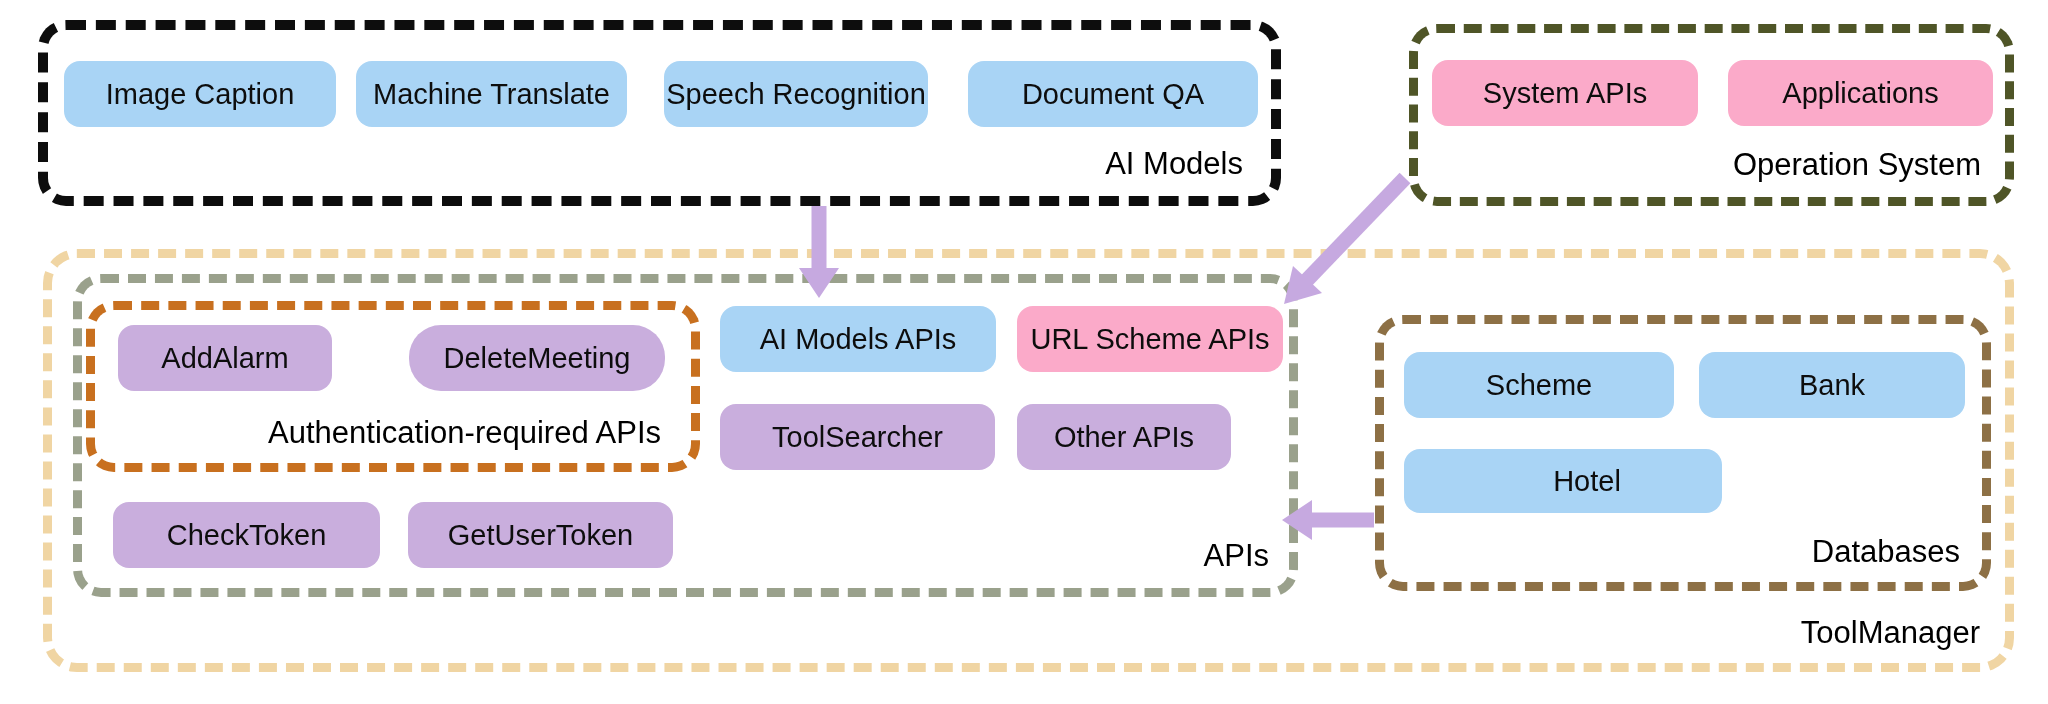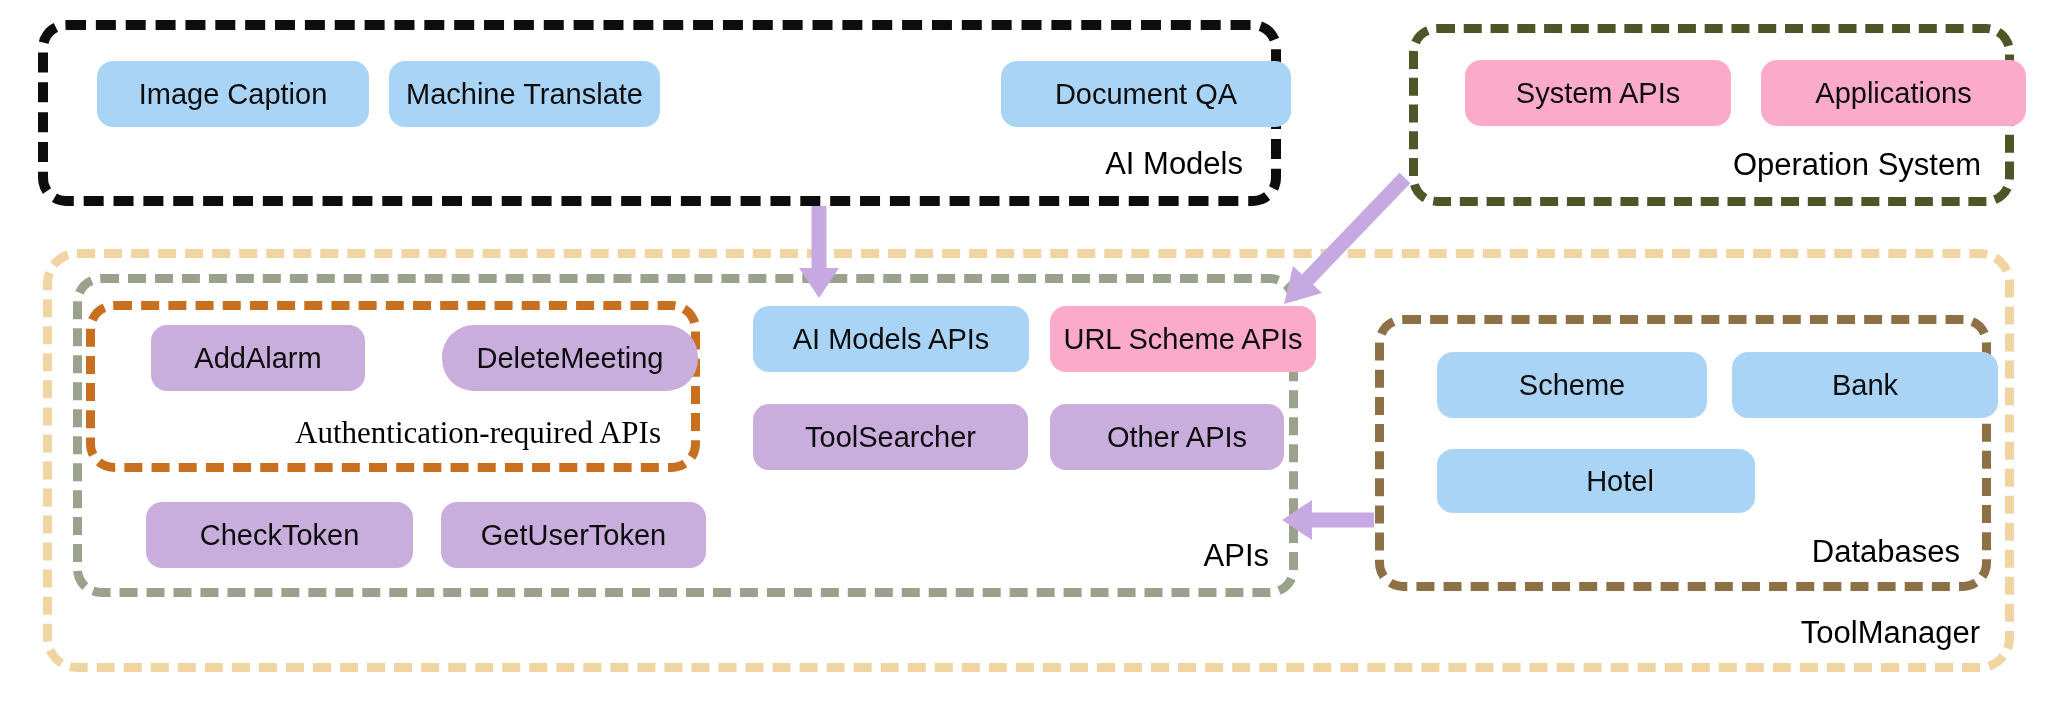--- a/index.html
+++ b/index.html
@@ -10,21 +10,21 @@
   .dashed-box { position:absolute; border-radius:28px; box-sizing:border-box; background:transparent; }
   .ai-models-box   { left:38px;  top:20px;  width:1243px; height:186px; border:10px dashed #0d0d0d; }
   .os-box          { left:1409px;top:24px;  width:605px;  height:182px; border:9px dashed #4f5527; }
   .toolmanager-box { left:43px;  top:249px; width:1971px; height:423px; border:9px dashed #f0d5a3; border-radius:34px; }
   .apis-box        { left:21px;  top:16px;  width:1225px; height:323px; border:9px dashed #9aa18c; }
   .auth-box        { left:4px;   top:18px;  width:614px;  height:171px; border:9px dashed #c8701f; }
   .db-box          { left:1323px;top:57px;  width:616px;  height:276px; border:9px dashed #8d7045; }
   .chip {
     position:absolute; height:66px; border-radius:16px;
     display:flex; align-items:center; justify-content:center;
-    font-size:29px; white-space:nowrap; color:#0d0d0d;margin-left:33px;
+    font-size:29px; white-space:nowrap; color:#0d0d0d;
   }
   .blue   { background:#a9d4f5; }
   .pink   { background:#fbaac9; }
   .purple { background:#c9aedd; }
   .box-label {
     position:absolute; font-size:31px; color:#000000; white-space:nowrap;
   }
   .arrows { position:absolute; left:0; top:0; width:2048px; height:704px; z-index:5; pointer-events:none; }
 </style>
 </head>
@@ -37,47 +37,48 @@
     <g>
       <path d="M1405 178 L1307 280" stroke="#c6a9e0" stroke-width="15" fill="none"></path>
       <polygon points="1284,304 1293,266 1322,293" fill="#c6a9e0"></polygon>
     </g>
     <path d="M1374 512.5 V527.5 H1312 V540 L1282 520 L1312 500 V512.5 Z" fill="#c6a9e0"></path>
   </svg>
 
   <div class="dashed-box ai-models-box">
     <div class="chip blue" style="left:16px;  top:31px; width:272px;">Image Caption</div>
     <div class="chip blue" style="left:308px; top:31px; width:271px;">Machine Translate</div>
+    <div class="chip blue" style="left:616px; top:31px; width:264px;">Speech Recognition</div>
     <div class="chip blue" style="left:920px; top:31px; width:290px;">Document QA</div>
     <div class="box-label" style="right:28px; bottom:14px;">AI Models</div>
   </div>
 
   <div class="dashed-box os-box">
     <div class="chip pink" style="left:14px;  top:27px; width:266px;">System APIs</div>
     <div class="chip pink" style="left:310px; top:27px; width:265px;">Applications</div>
     <div class="box-label" style="right:24px; bottom:14px;">Operation System</div>
   </div>
 
   <div class="dashed-box toolmanager-box">
 
     <div class="dashed-box apis-box">
 
       <div class="dashed-box auth-box">
         <div class="chip purple" style="left:23px;  top:15px; width:214px;">AddAlarm</div>
         <div class="chip purple" style="left:314px; top:15px; width:256px;border-radius:32px;">DeleteMeeting</div>
-        <div class="box-label" style="right:30px; bottom:12px;font-family:Liberation Serif, serif;">Authentication-required APIs</div>
+        <div class="box-label" style="right:30px; bottom:12px;">Authentication-required APIs</div>
       </div>
 
       <div class="chip purple" style="left:31px;  top:219px; width:267px;">CheckToken</div>
       <div class="chip purple" style="left:326px; top:219px; width:265px;">GetUserToken</div>
 
       <div class="chip blue" style="left:638px; top:23px;  width:276px;">AI Models APIs</div>
       <div class="chip pink" style="left:935px; top:23px;  width:266px;">URL Scheme APIs</div>
       <div class="chip purple" style="left:638px; top:121px; width:275px;">ToolSearcher</div>
-      <div class="chip purple" style="left:935px; top:121px; width:214px;padding-left:20px;">Other APIs</div>
+      <div class="chip purple" style="left:935px; top:121px; width:214px;">Other APIs</div>
 
       <div class="box-label" style="right:20px; bottom:14px;">APIs</div>
     </div>
 
     <div class="dashed-box db-box">
       <div class="chip blue" style="left:20px;  top:28px;  width:270px;">Scheme</div>
       <div class="chip blue" style="left:315px; top:28px;  width:266px;">Bank</div>
       <div class="chip blue" style="left:20px;  top:125px; width:270px; height:64px;padding-left:48px;">Hotel</div>
       <div class="box-label" style="right:22px; bottom:12px;">Databases</div>
     </div>

